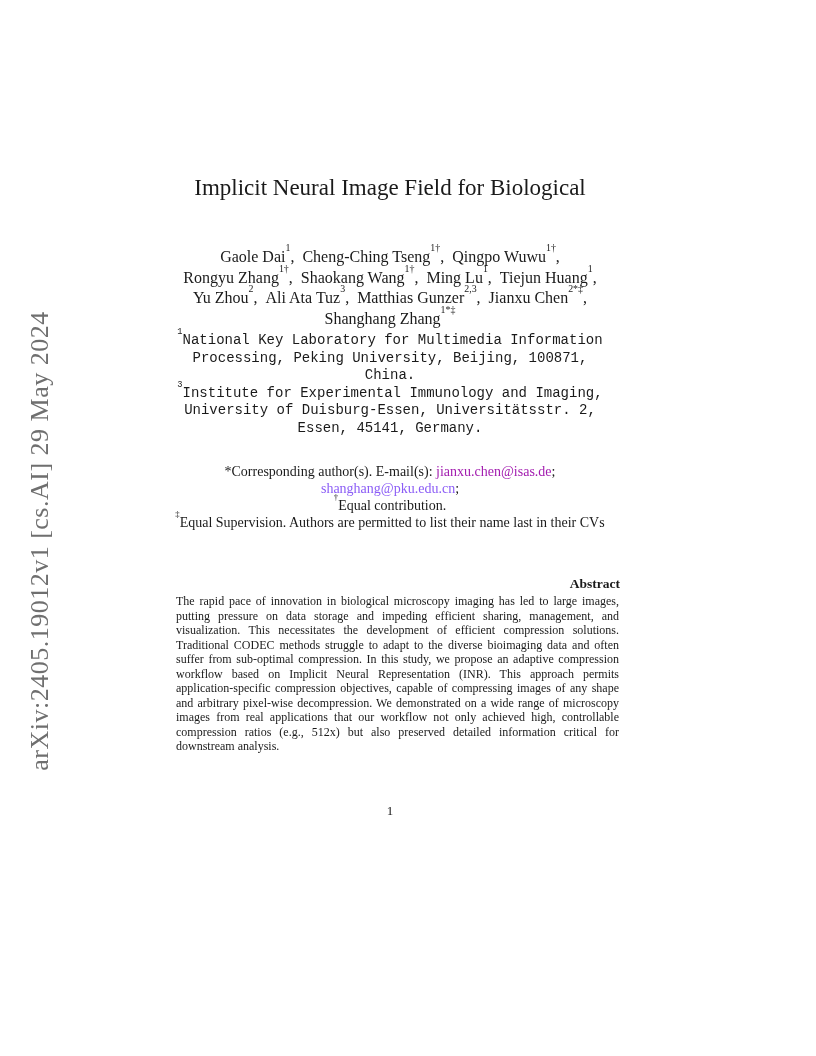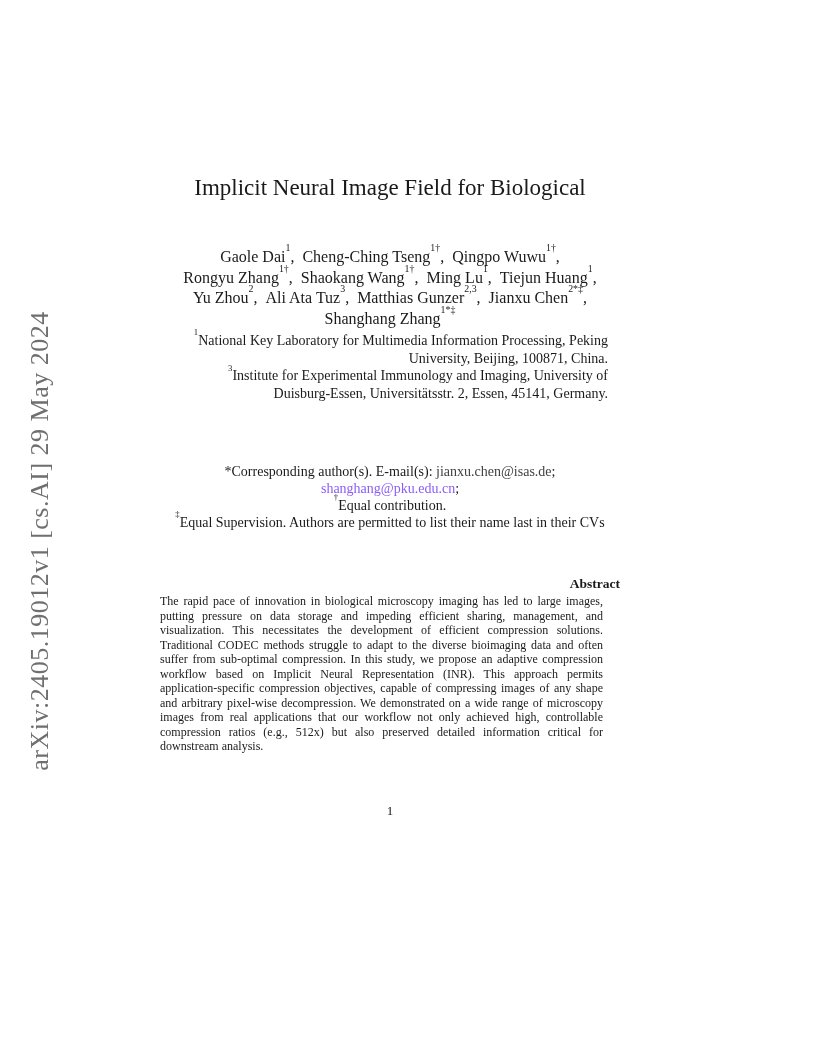--- a/index.html
+++ b/index.html
@@ -17,34 +17,34 @@
     position:absolute;top:164px;width:100%;text-align:center;
     font-size:23px;line-height:31px;font-weight:400;margin:0;
   }
   .title .tline{display:block;}
   .authors{
     position:absolute;top:239px;width:100%;text-align:center;
     font-size:16px;line-height:20.5px;
   }
   .affils{position:absolute;top:324px;width:100%;}
   .affil{
-    width:436px;margin:0 auto;text-align:right;
-    font-size:14px;line-height:17.6px;
+    width:436px;margin:0 auto;text-align:center;
+    font-size:14px;line-height:17.6px;font-family:Liberation Mono, monospace;
   }
   .notes{
     position:absolute;top:455px;width:100%;text-align:center;
     font-size:14px;line-height:17px;
   }
   .note-line{width:452px;margin:0 auto;}
   .abs-head{
     position:absolute;top:568px;width:100%;text-align:right;
     font-size:13.5px;font-weight:700;
   }
   .abs-text{
-    position:absolute;top:586px;left:0;width:443px;
+    position:absolute;top:586px;left:16px;width:443px;
     font-size:12px;line-height:14.5px;text-align:justify;
   }
   .pageno{position:absolute;left:160px;top:803px;width:460px;text-align:center;font-size:13px;}
   sup{font-size:62%;line-height:0;position:relative;top:-0.45em;}
   .email{text-decoration:none;cursor:pointer;}
   .gap{letter-spacing:0;}
 </style>
 </head>
 <body style="color: rgb(26, 26, 26);">
 
@@ -63,21 +63,21 @@
       <div><span>Shanghang Zhang<sup>1*‡</sup></span></div>
     </div>
 
   <div class="affils" id="affils">
       <div class="affil"><sup>1</sup>National Key Laboratory for Multimedia Information Processing, Peking University, Beijing, 100871, China.</div>
       <div class="affil"><sup>3</sup>Institute for Experimental Immunology and Imaging, University of Duisburg-Essen, Universitätsstr. 2, Essen, 45141, Germany.</div>
     </div>
 
   <div class="notes">
     <div class="note-line">
-      <span>*Corresponding author(s). E-mail(s): </span><a class="email" style="color: #404040;">jianxu.chen@isas.de</a><span>;</span>
+      <span>*Corresponding author(s). E-mail(s): </span><a class="email" style="color: #a21caf;">jianxu.chen@isas.de</a><span>;</span>
     </div>
     <div class="note-line">
       <a class="email" style="color: #8b5cf6;">shanghang@pku.edu.cn</a><span>;</span>
     </div>
     <div class="note-line">
       <sup>†</sup><span>Equal contribution.</span>
     </div>
     <div class="note-line">
       <sup>‡</sup><span>Equal Supervision. Authors are permitted to list their name last in their CVs</span>
     </div>

